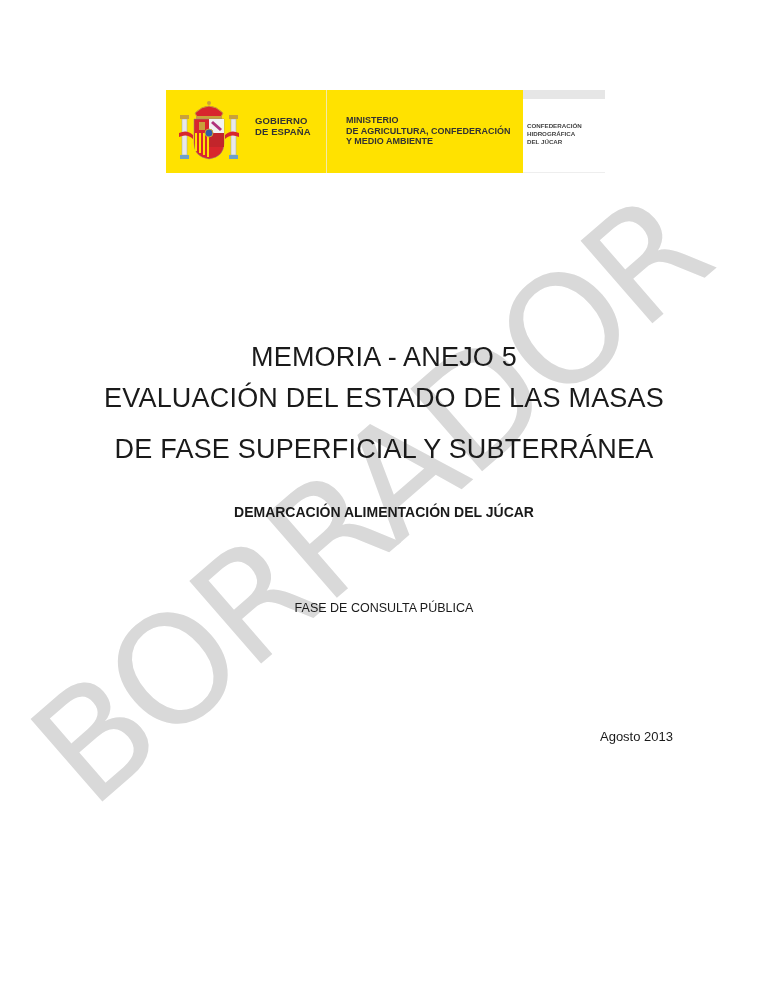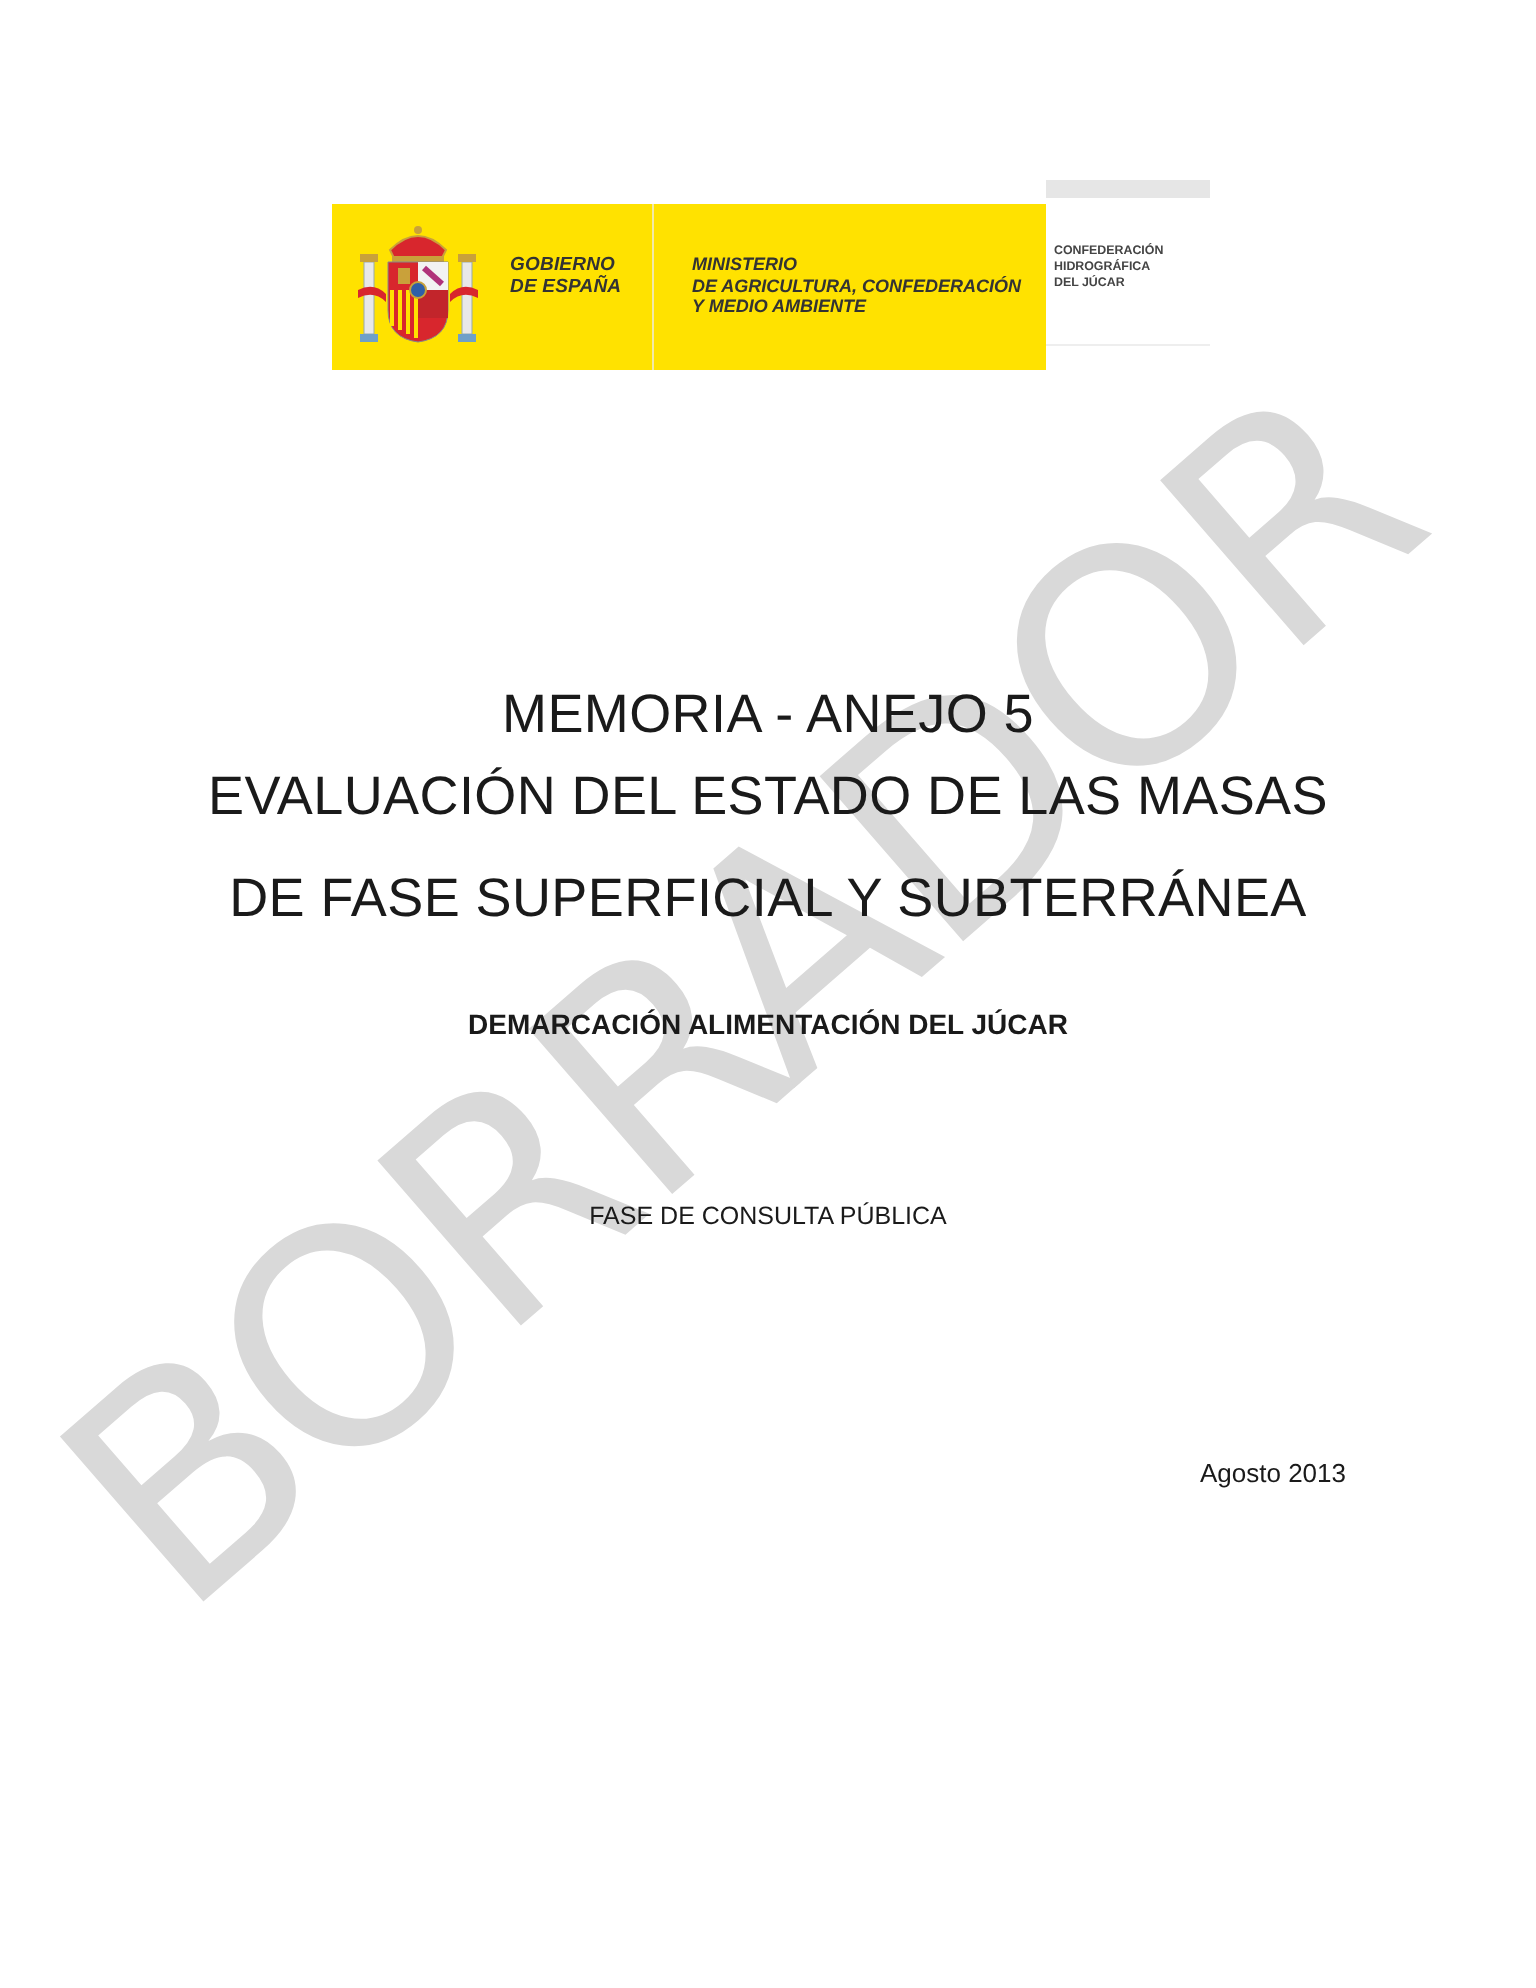--- a/index.html
+++ b/index.html
@@ -1,20 +1,20 @@
 <!DOCTYPE html>
 <html><head>
 <meta charset="utf-8">
 <style>
   html, body { margin: 0; padding: 0; background: #ffffff; }
   body { width: 768px; height: 994px; position: relative; overflow: hidden;
          font-family: "Liberation Sans", "DejaVu Sans", sans-serif; color: #1a1a1a; }
 
   .logo { position: absolute; left: 166px; top: 90px; width: 439px; height: 83px; }
-  .logo-yellow { position: absolute; left: 0; top: 12px; width: 357px; height: 83px; background: #ffe200; font-style: italic; }
+  .logo-yellow { position: absolute; left: 0; top: 0; width: 357px; height: 83px; background: #ffe200; }
   .logo-divider { position: absolute; left: 160px; top: 0; width: 1px; height: 83px; background: #f2e9a8; }
   .logo-white { position: absolute; left: 357px; top: 0; width: 82px; height: 83px; background: #ffffff; }
   .logo-white-strip { position: absolute; left: 0; top: 0; width: 82px; height: 9px; background: #e6e6e6; }
   .logo-white-bottom { position: absolute; left: 0; bottom: 0; width: 82px; height: 1px; background: #eeeeee; }
   .coat { position: absolute; left: 13px; top: 9px; width: 60px; height: 64px; }
   .gob-text { position: absolute; left: 89px; top: 25px; font-size: 9.5px; line-height: 11px;
               font-weight: bold; color: #333; letter-spacing: 0.1px; }
   .min-text { position: absolute; left: 180px; top: 25px; font-size: 9px; line-height: 10.5px;
               color: #333; font-weight: bold; letter-spacing: 0px; }
   .conf-text { position: absolute; left: 4px; top: 32px; font-size: 6.2px; line-height: 8px;

